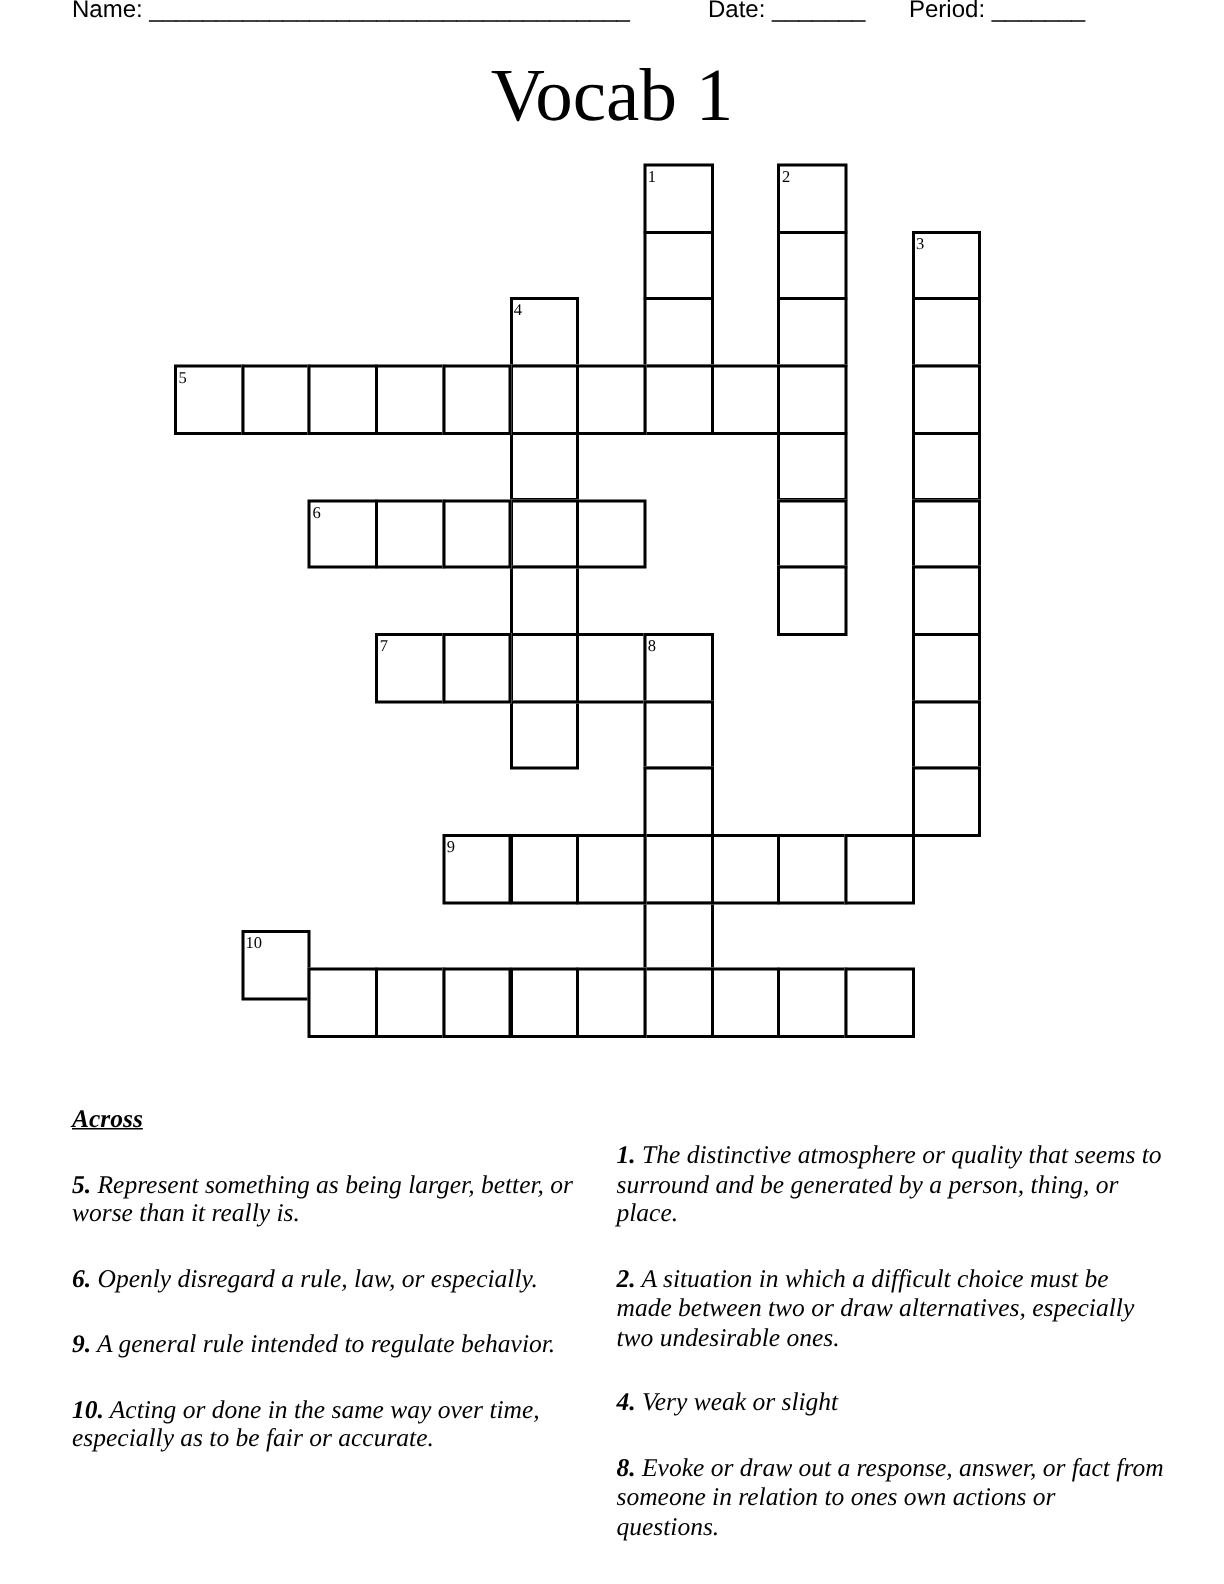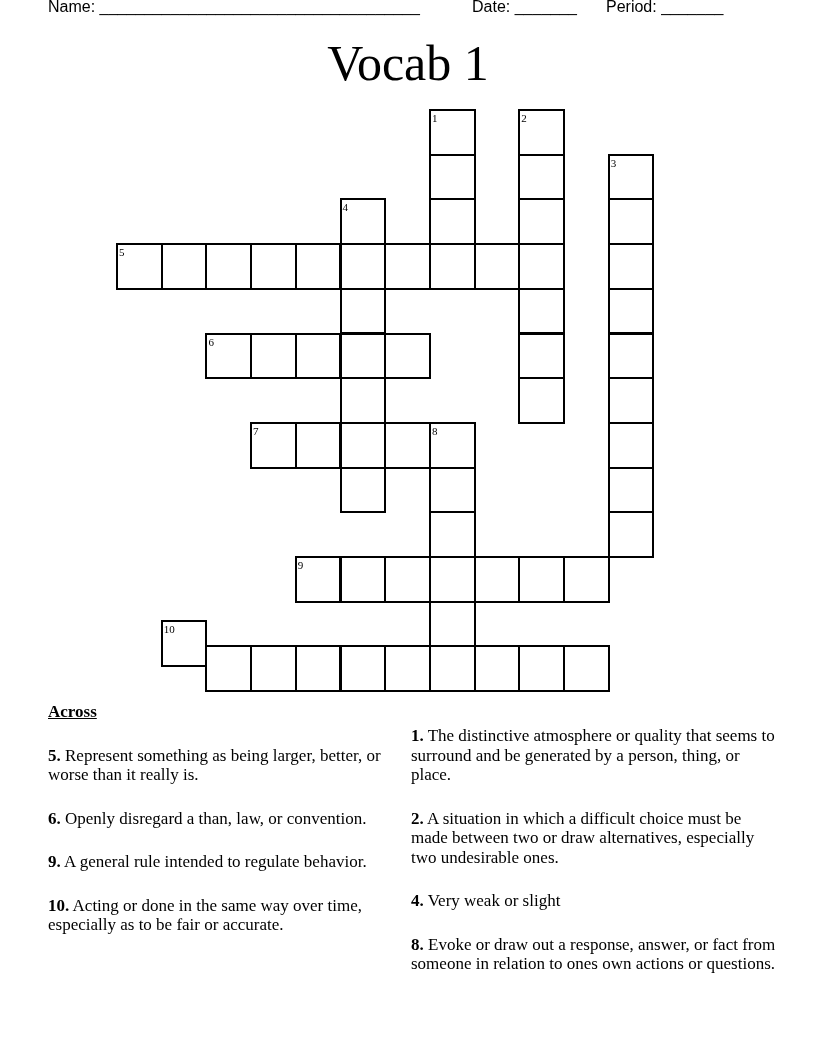--- a/index.html
+++ b/index.html
@@ -15,21 +15,21 @@
     }
     .grid { position: absolute; left: 117px; top: 110px; width: 537px; height: 582px; }
     .cell {
       position: absolute; width: 44.7px; height: 44.7px; box-sizing: border-box;
       border: 2px solid #000; background: #fff;
     }
     .cell .num {
       position: absolute; top: 1px; left: 1px; font-family: "Liberation Serif", serif;
       font-size: 11px; line-height: 12px;
     }
-    .clues { position: absolute; top: 702px; font-family: "Liberation Serif", serif; font-size: 17px; line-height: 19.5px; }
+    .clues { position: absolute; top: 736px; font-family: "Liberation Serif", serif; font-size: 17px; line-height: 19.5px; font-style: italic; }
     .clues.across { left: 48px; width: 345px; }
     .clues.down { left: 411px; width: 365px; }
     .clues .heading { font-weight: bold; text-decoration: underline; margin-bottom: 4px; }
     .clue { margin-bottom: 2px; margin-top: 24px; }
     .clue b { font-weight: bold; }
   </style>
 </head>
 <body>
 
 <div class="header-line">
@@ -121,21 +121,21 @@
     <div class="cell" style="left: 222.5px; top: 535.4px; width: 46.7px; height: 46.7px;"></div>
     <div class="cell" style="left: 267.2px; top: 535.4px; width: 46.7px; height: 46.7px;"></div>
     <div class="cell" style="left: 356.6px; top: 535.4px; width: 46.7px; height: 46.7px;"></div>
     <div class="cell" style="left: 401.3px; top: 535.4px; width: 46.7px; height: 46.7px;"></div>
     <div class="cell" style="left: 446px; top: 535.4px; width: 46.7px; height: 46.7px;"></div>
   </div>
 
 <div class="clues across">
   <div class="heading">Across</div>
   <div class="clue"><b>5.</b><span> Represent something as being larger, better, or worse than it really is.</span></div>
-  <div class="clue"><b>6.</b><span> Openly disregard a than, law, or convention.</span></div>
+  <div class="clue"><b>6.</b><span> Openly disregard a rule, law, or especially.</span></div>
   <div class="clue"><b>9.</b><span> A general rule intended to regulate behavior.</span></div>
   <div class="clue"><b>10.</b><span> Acting or done in the same way over time, especially as to be fair or accurate.</span></div>
 </div>
 
 <div class="clues down">
   <div class="clue"><b>1.</b><span> The distinctive atmosphere or quality that seems to surround and be generated by a person, thing, or place.</span></div>
   <div class="clue"><b>2.</b><span> A situation in which a difficult choice must be made between two or draw alternatives, especially two undesirable ones.</span></div>
   <div class="clue"><b>4.</b><span> Very weak or slight</span></div>
   <div class="clue"><b>8.</b><span> Evoke or draw out a response, answer, or fact from someone in relation to ones own actions or questions.</span></div>
 </div>

